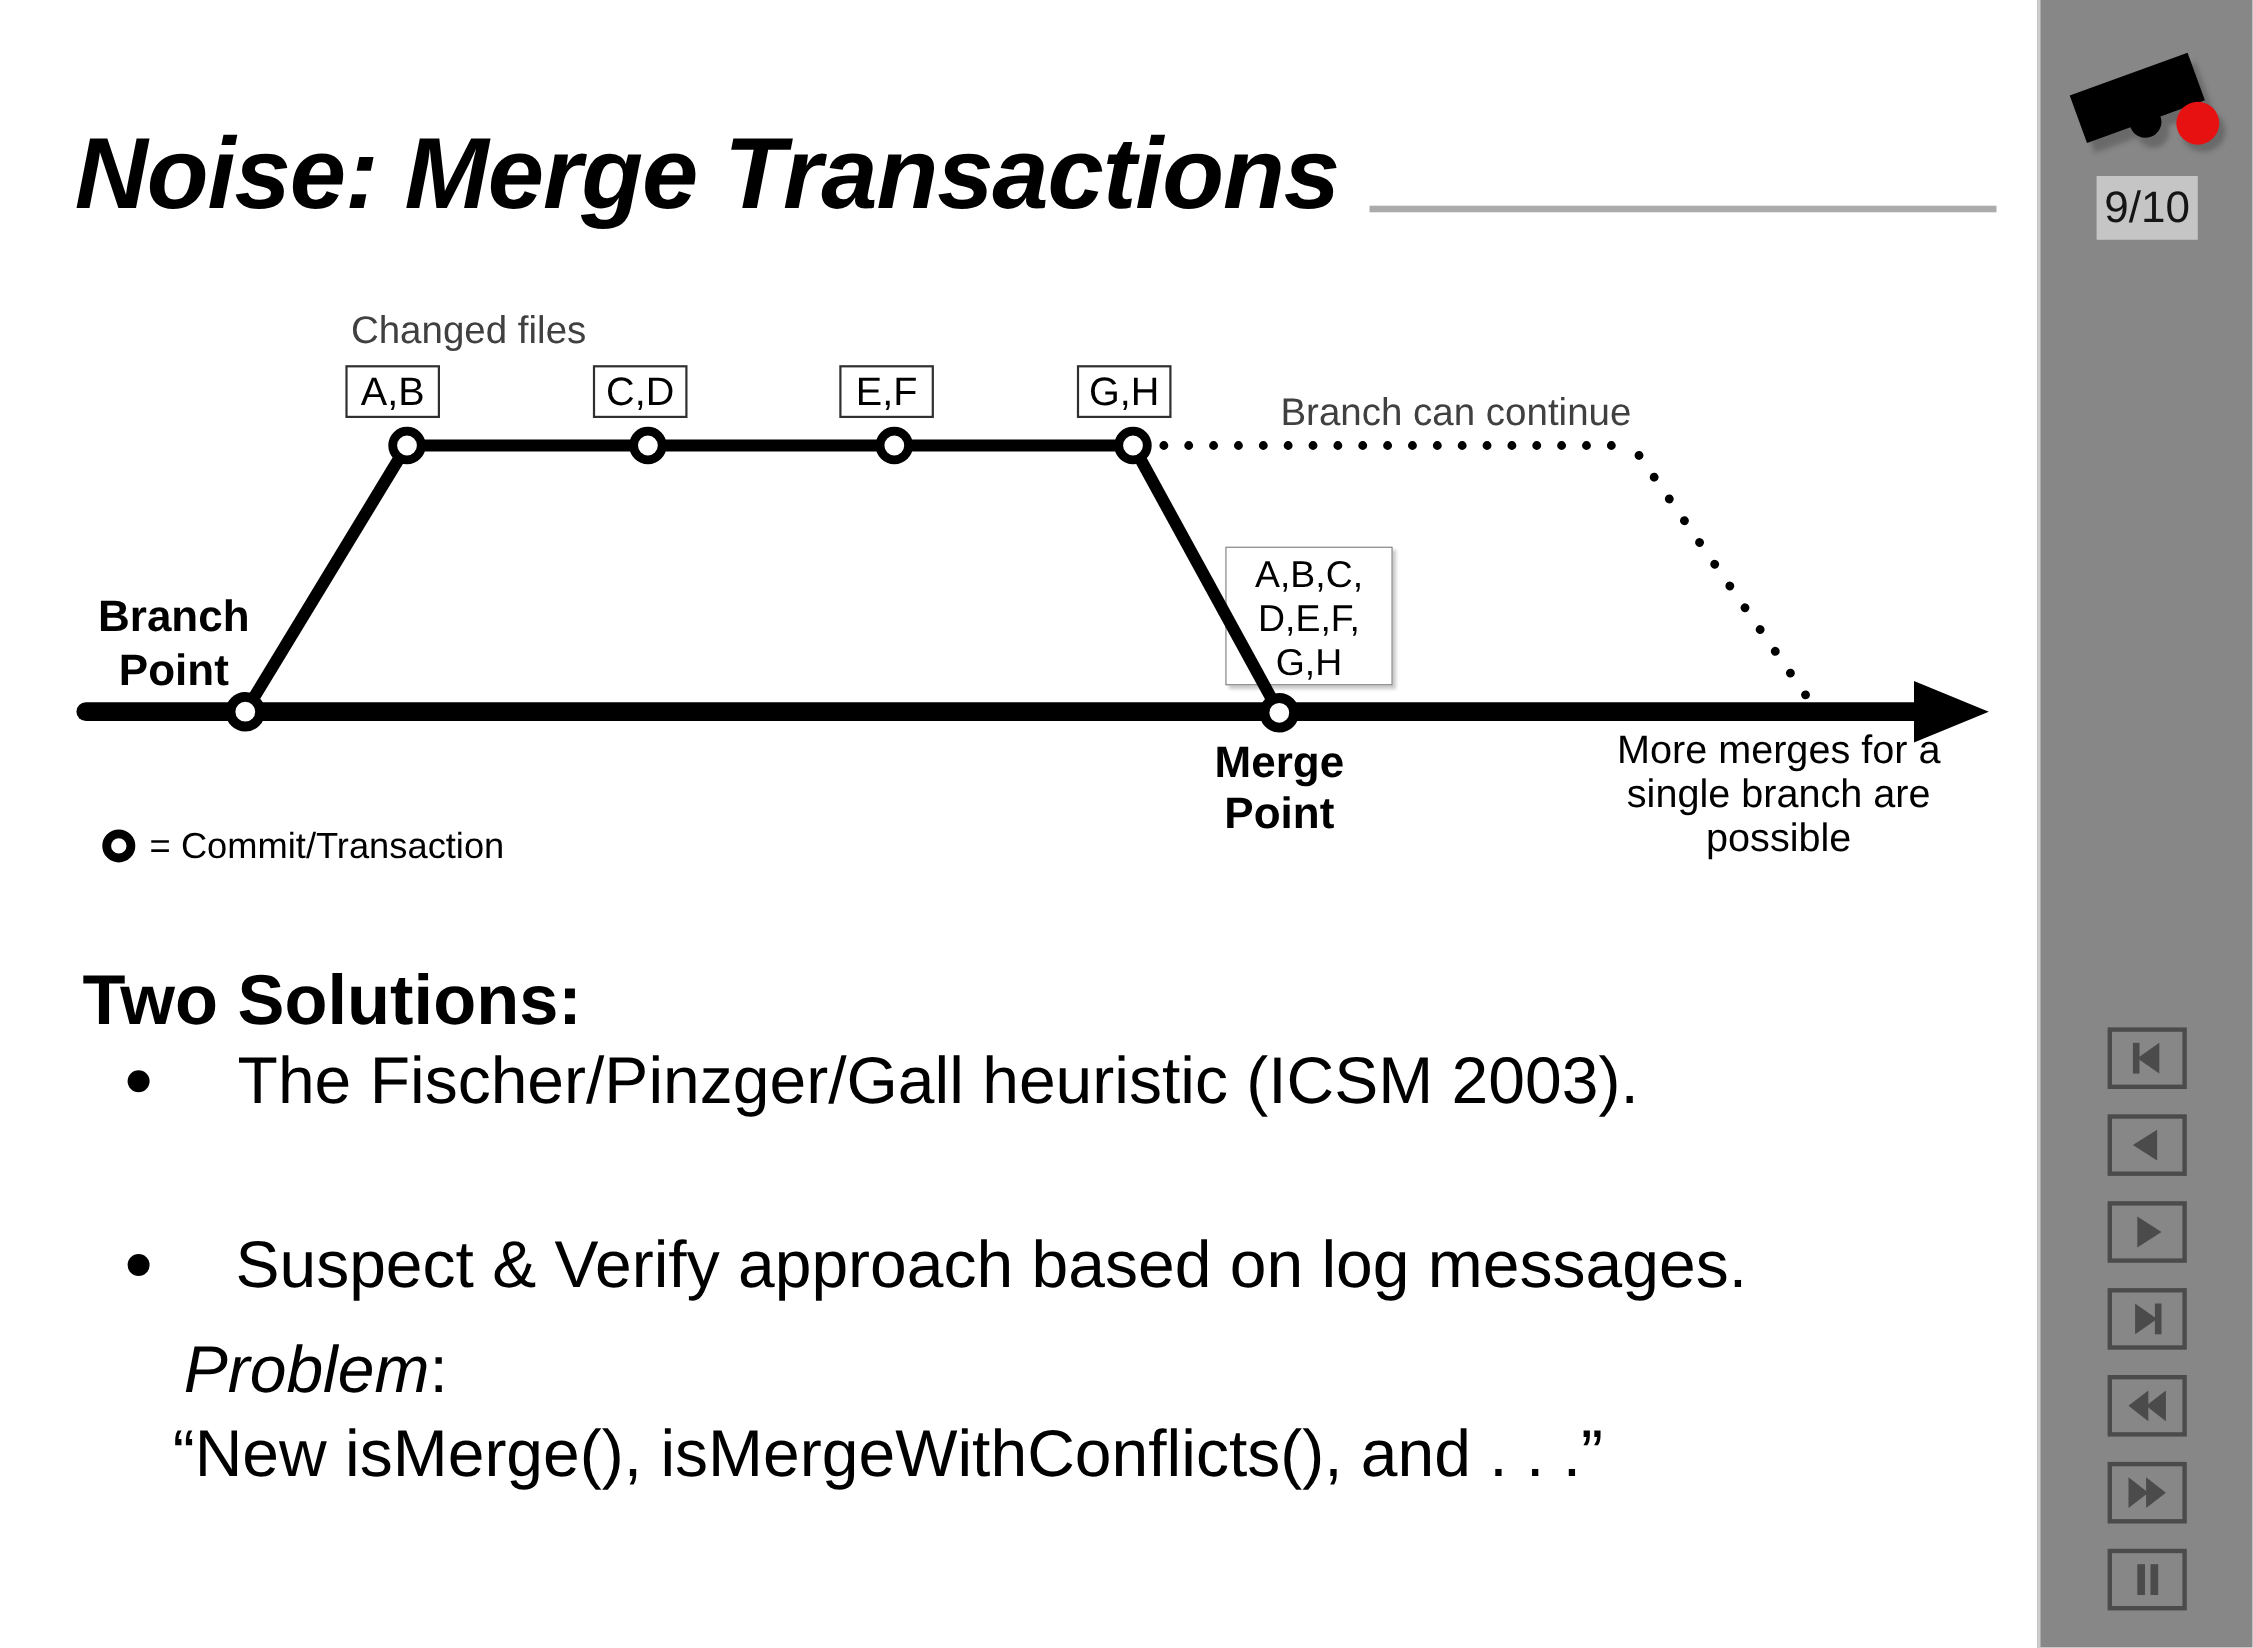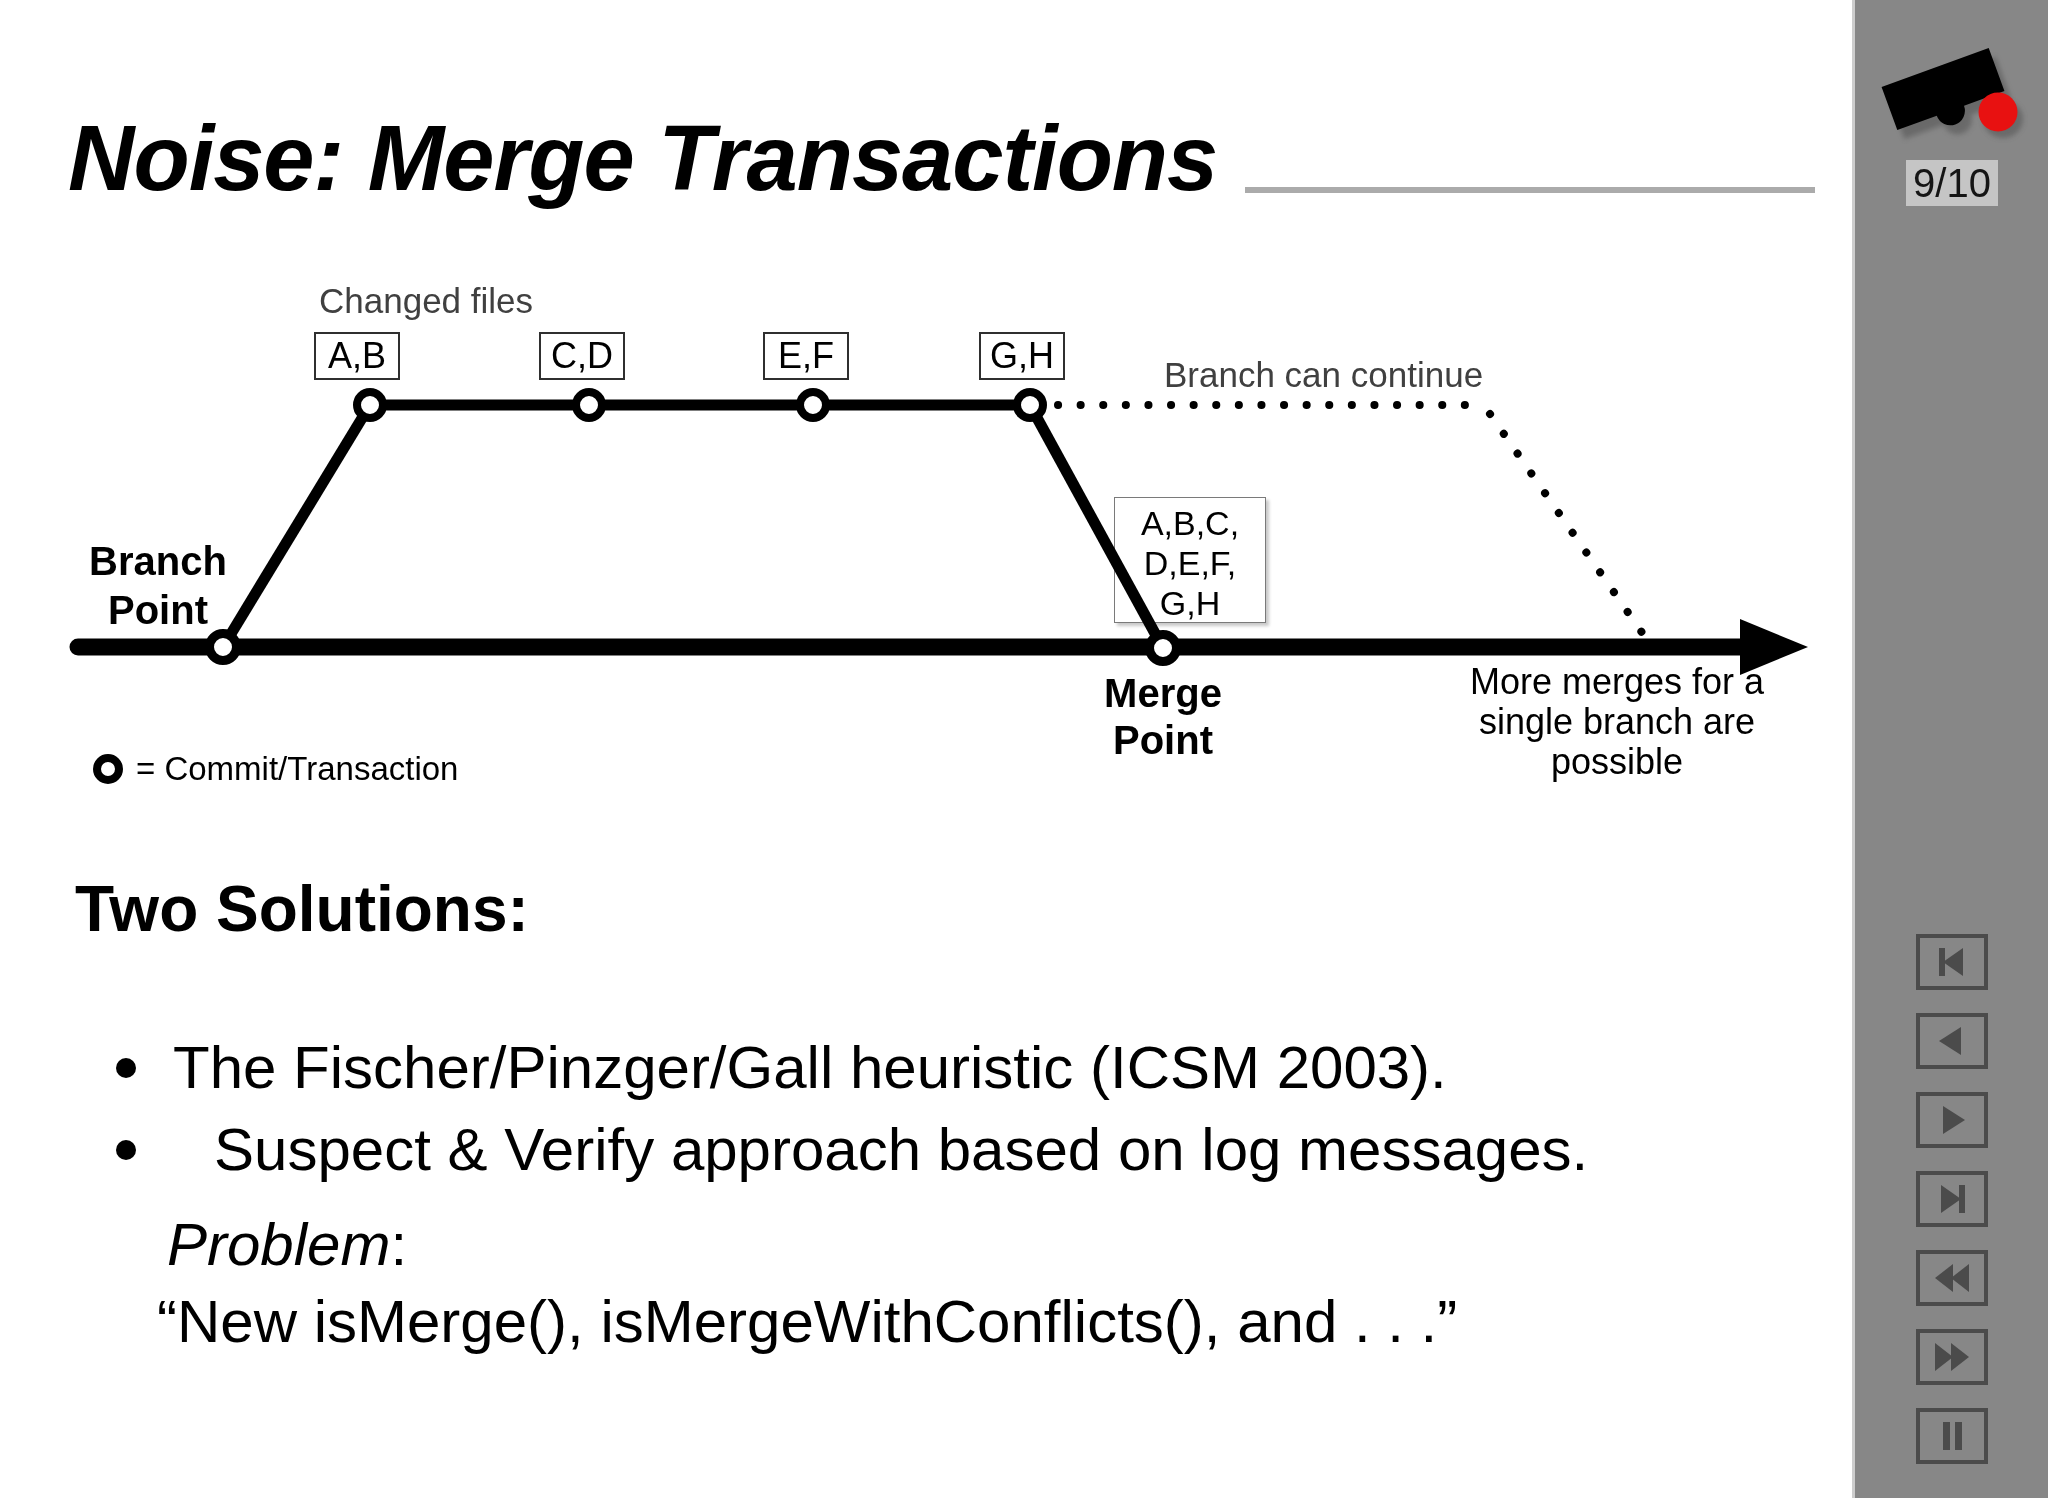--- a/index.html
+++ b/index.html
@@ -20,28 +20,28 @@
   .branch-point span,.merge-point span,.more-merges span{display:block;}
   .merge-point{position:absolute;left:1043px;top:670px;width:240px;text-align:center;font-size:40px;font-weight:bold;line-height:47px;z-index:3;}
   .more-merges{position:absolute;left:1447px;top:662px;width:340px;text-align:center;font-size:36px;line-height:40px;z-index:3;}
   .legend{position:absolute;left:93px;top:750px;height:38px;display:flex;align-items:center;z-index:3;}
   .legend-ring{width:14px;height:14px;border:8px solid #000;border-radius:50%;margin-right:13px;flex:none;}
   .legend-text{font-size:33px;}
   
   .heading{position:absolute;left:75px;top:872px;font-size:64px;font-weight:bold;}
   .bullet-row{position:absolute;left:116px;display:flex;align-items:flex-start;font-size:60px;line-height:1.15;white-space:nowrap;}
   .bullet-row .bdot{width:20px;height:20px;border-radius:50%;background:#000;margin-top:25px;margin-right:37px;flex:none;}
-  .b1{top:1033px;} .b2{top:1115px;gap:41px;}
+  .b1{top:948px;gap:43px;} .b2{top:1115px;gap:41px;}
   .problem-line{position:absolute;left:167px;top:1210px;font-size:60px;white-space:nowrap;}
   .problem-line .pword{font-style:italic;}
   .quote-line{position:absolute;left:157px;top:1287px;font-size:60px;white-space:nowrap;}
   
   .sidebar{position:absolute;left:1852px;top:0;width:196px;height:1498px;background:#878787;border-left:3px solid #cdcdcd;box-sizing:border-box;}
   .logo-svg{position:absolute;left:1868px;top:44px;}
-  .page-badge{position:absolute;left:1906px;top:160px;width:92px;height:46px;background:#c5c5c5;color:#151515;font-size:40px;display:flex;align-items:center;justify-content:center;}
+  .page-badge{position:absolute;left:1906px;top:160px;width:92px;height:58px;background:#c5c5c5;color:#151515;font-size:40px;display:flex;align-items:center;justify-content:center;}
   .navbtn{position:absolute;left:1916px;width:72px;height:56px;border:4px solid #4b4b4b;background:transparent;display:flex;align-items:center;justify-content:center;padding:0;box-sizing:border-box;cursor:pointer;}
   .navbtn svg{display:block;}
   .n1{top:934px;} .n2{top:1013px;} .n3{top:1092px;} .n4{top:1171px;} .n5{top:1250px;} .n6{top:1329px;} .n7{top:1408px;}
 </style>
 </head>
 <body>
 
 <div class="stage">
 
   <div class="title">Noise: Merge Transactions</div>

